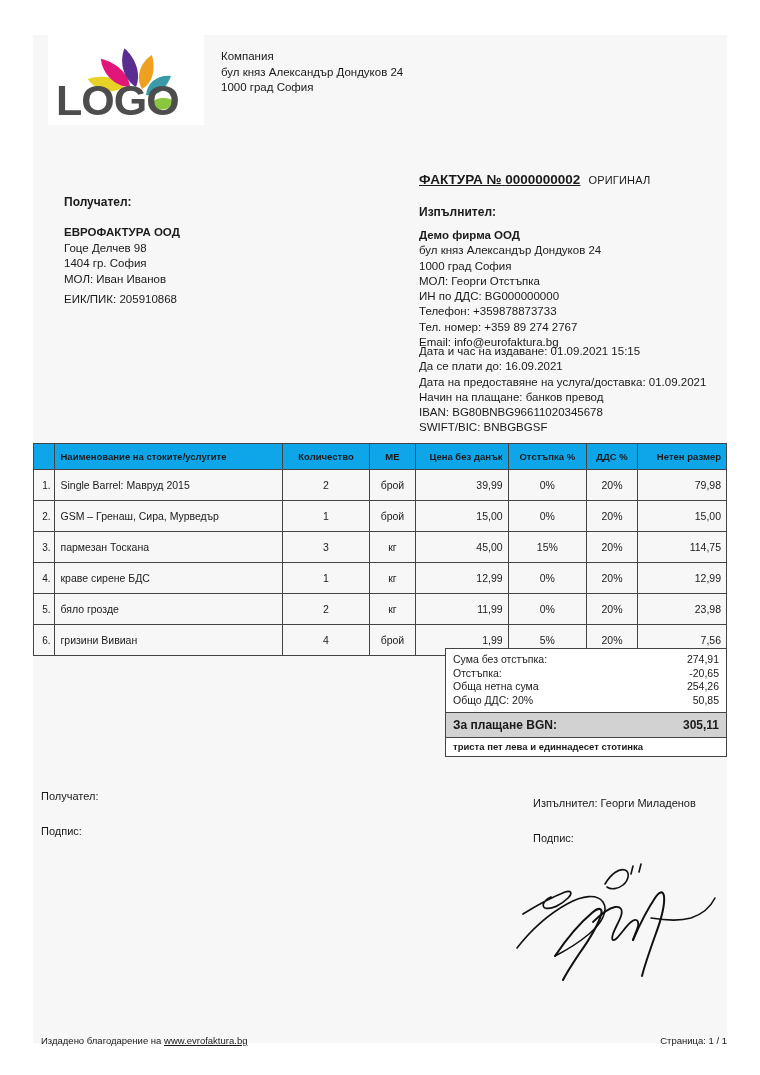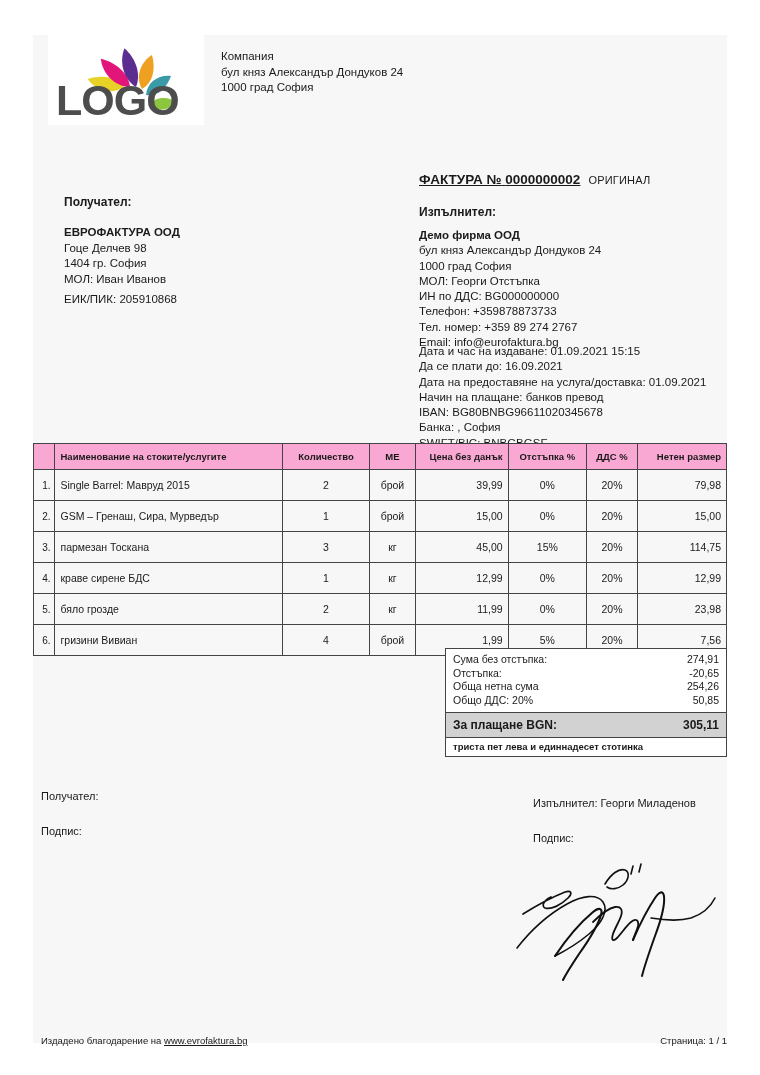--- a/index.html
+++ b/index.html
@@ -86,21 +86,21 @@
     border-collapse: collapse;
     font-size: 10.5px;
   }
   .items th, .items td {
     border: 1px solid #444;
     padding: 0 5px;
     height: 31px;
     vertical-align: middle;
   }
   .items thead th {
-    background: #f9a8d4;
+    background: #0ea5e9;
     font-size: 9.5px;
     font-weight: bold;
     text-align: center;
     height: 26px;
   }
   .items .c-idx  { width: 22px; text-align: right; padding-right: 4px; font-size: 10px; }
   .items .c-name { width: 251px; text-align: left; }
   .items .c-qty  { width: 90px;  text-align: center; }
   .items .c-me   { width: 48px;  text-align: center; }
   .items .c-price{ width: 101px; text-align: right; }
@@ -224,21 +224,20 @@
     <div>Тел. номер:  +359 89 274 2767</div>
     <div>Email:  info@eurofaktura.bg</div>
   </div>
 
   <div class="meta-block">
     <div>Дата и час на издаване:  01.09.2021  15:15</div>
     <div>Да се плати до:  16.09.2021</div>
     <div>Дата на предоставяне на услуга/доставка:  01.09.2021</div>
     <div>Начин на плащане:  банков превод</div>
     <div>IBAN:  BG80BNBG96611020345678</div>
-    <div>Банка:  ,  София</div>
     <div>SWIFT/BIC:  BNBGBGSF</div>
   </div>
 
   <table class="items">
     <thead>
       <tr>
         <th class="c-idx"></th>
         <th class="c-name">Наименование на стокитe/услугите</th>
         <th class="c-qty">Количество</th>
         <th class="c-me">МЕ</th>

